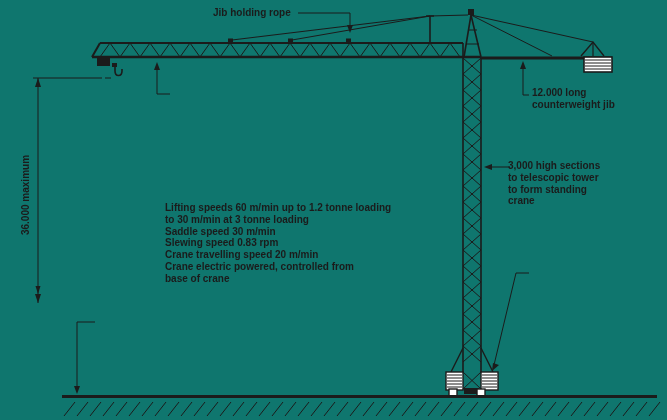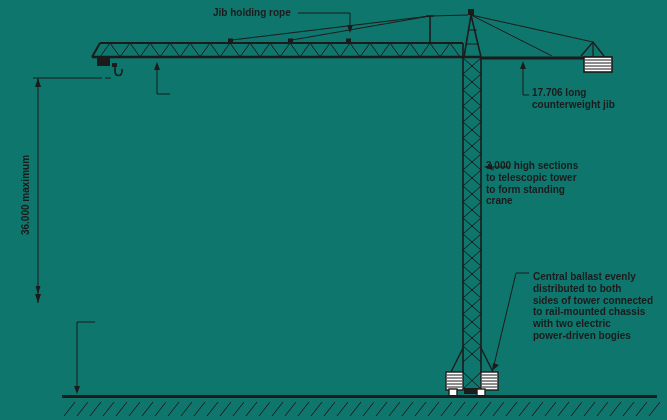--- a/index.html
+++ b/index.html
@@ -128,31 +128,32 @@
     </g>
     <g>
       <polyline points="95,322 77,322 77,387" stroke-width="1"></polyline>
       <path class="fill" d="M77 394 L74 386 L80 386 Z"></path>
     </g>
   </svg>
 
   <div class="lbl single" id="label-jib-holding-rope" style="left:213px;top:7px">Jib holding rope</div>
 
 
+  <div class="lbl" id="label-speeds" style="left:165px;top:202px">Lifting speeds 60 m/min up to 1.2 tonne loading
+to 30 m/min at 3 tonne loading
+Saddle speed 30 m/min
+Slewing speed 0.83 rpm
+Crane travelling speed 20 m/min
+Crane electric powered, controlled from
+base of crane</div>
 
-  <div class="lbl" id="label-counterweight" style="left:532px;top:87px">17.706 long
+  <div class="lbl" id="label-counterweight" style="left:532px;top:87px">12.000 long
 counterweight jib</div>
 
-  <div class="lbl" id="label-tower-sections" style="left:486px;top:160px">3,000 high sections
+  <div class="lbl" id="label-tower-sections" style="left:508px;top:160px">3,000 high sections
 to telescopic tower
 to form standing
 crane</div>
 
-  <div class="lbl" id="label-central-ballast" style="left:533px;top:271px">Central ballast evenly
-distributed to both
-sides of tower connected
-to rail-mounted chassis
-with two electric
-power-driven bogies</div>
 
 
   <div class="lbl" id="label-height">36.000 maximum</div>
 </div>
 
 </body></html>

